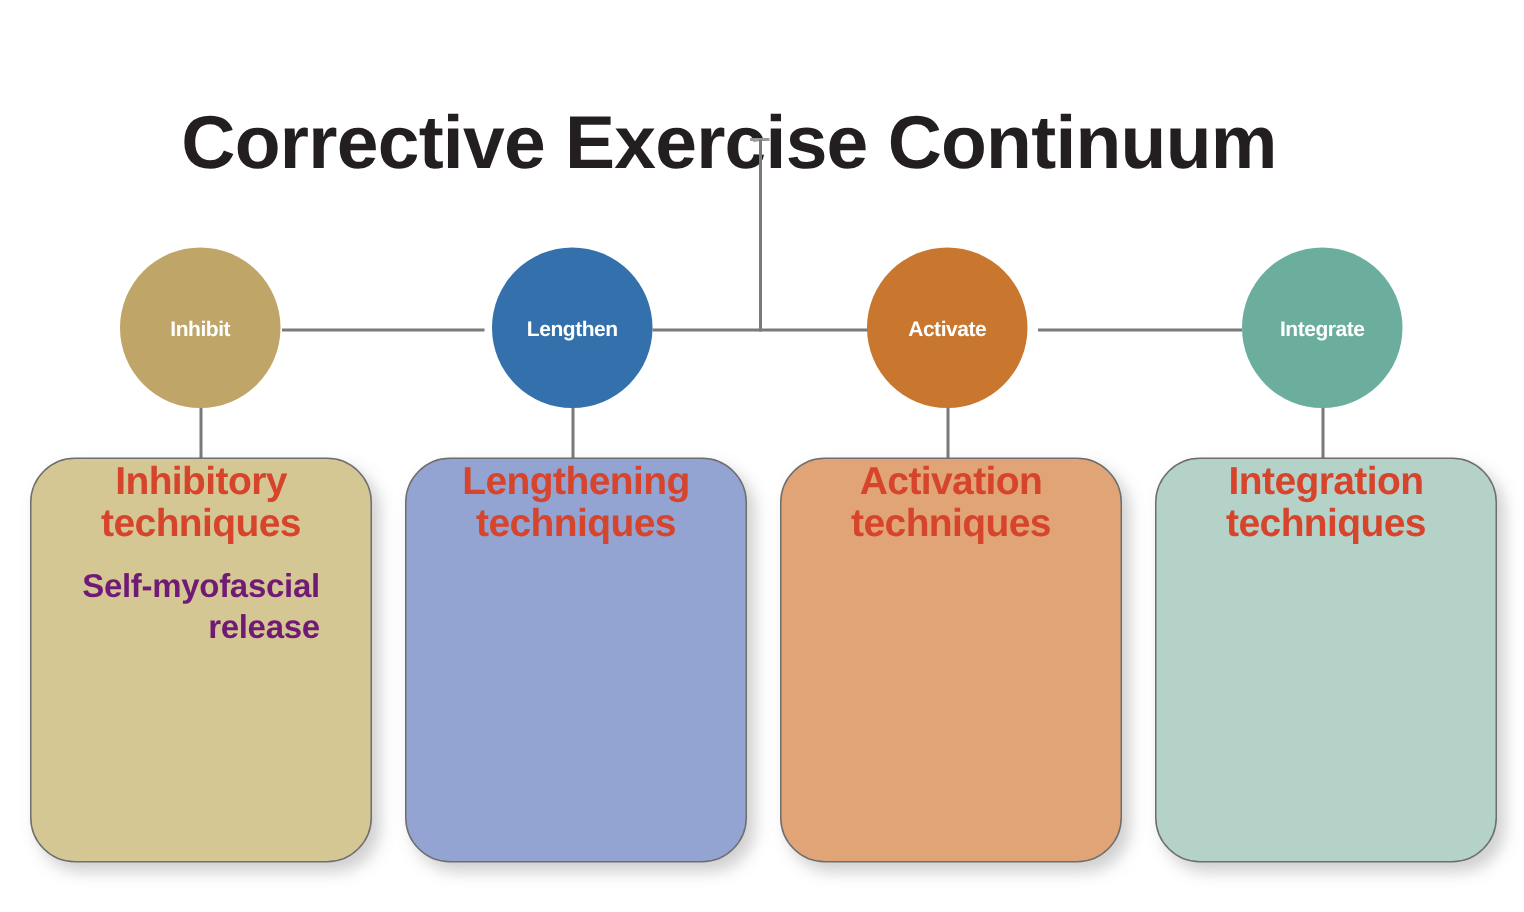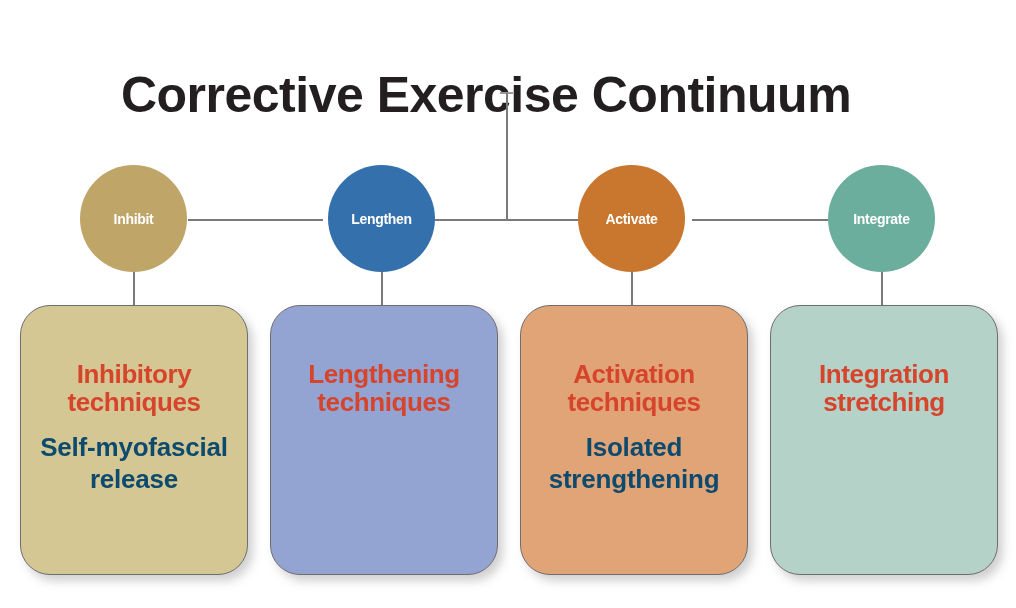--- a/index.html
+++ b/index.html
@@ -77,40 +77,39 @@
     top: 305px;
     width: 228px;
     height: 270px;
     border-radius: 30px;
     border: 1.5px solid #6e6e6e;
     box-sizing: border-box;
     box-shadow: 5px 6px 10px rgba(120,120,120,0.35);
     display: flex;
     flex-direction: column;
     align-items: center;
-    padding-top: 54px;
     z-index: 2;
   }
   .panel-heading {
     color: #D6442C;
     font-size: 26px;
     font-weight: 700;
     line-height: 1.08;
     text-align: center;
     letter-spacing: -0.4px;
     margin: 0;
     white-space: pre-line;
     font-family: "Liberation Sans", sans-serif;
   }
   .panel-body {
-    color: #0c4a6e;
-    font-size: 26px;
+    color: #701a75;
+    font-size: 22px;
     font-weight: 700;
     line-height: 1.22;
-    text-align: center;
+    text-align: right;
     margin: 16px 0 0 0;
     letter-spacing: -0.2px;
     white-space: pre-line;
     font-family: "Liberation Sans", sans-serif;
   }
 </style>
 </head>
 <body>
 
 <div id="canvas">
@@ -150,22 +149,20 @@
   </div>
 
   <div class="panel" style="left:270px; background:#93A4D3;">
     <div class="panel-heading">Lengthening
 techniques</div>
   </div>
 
   <div class="panel" style="left:520px; background:#E0A477;">
     <div class="panel-heading">Activation
 techniques</div>
-    <div class="panel-body">Isolated
-strengthening</div>
   </div>
 
   <div class="panel" style="left:770px; background:#B5D2C9;">
     <div class="panel-heading">Integration
-stretching</div>
+techniques</div>
   </div>
 
 </div>
 
 </body></html>

